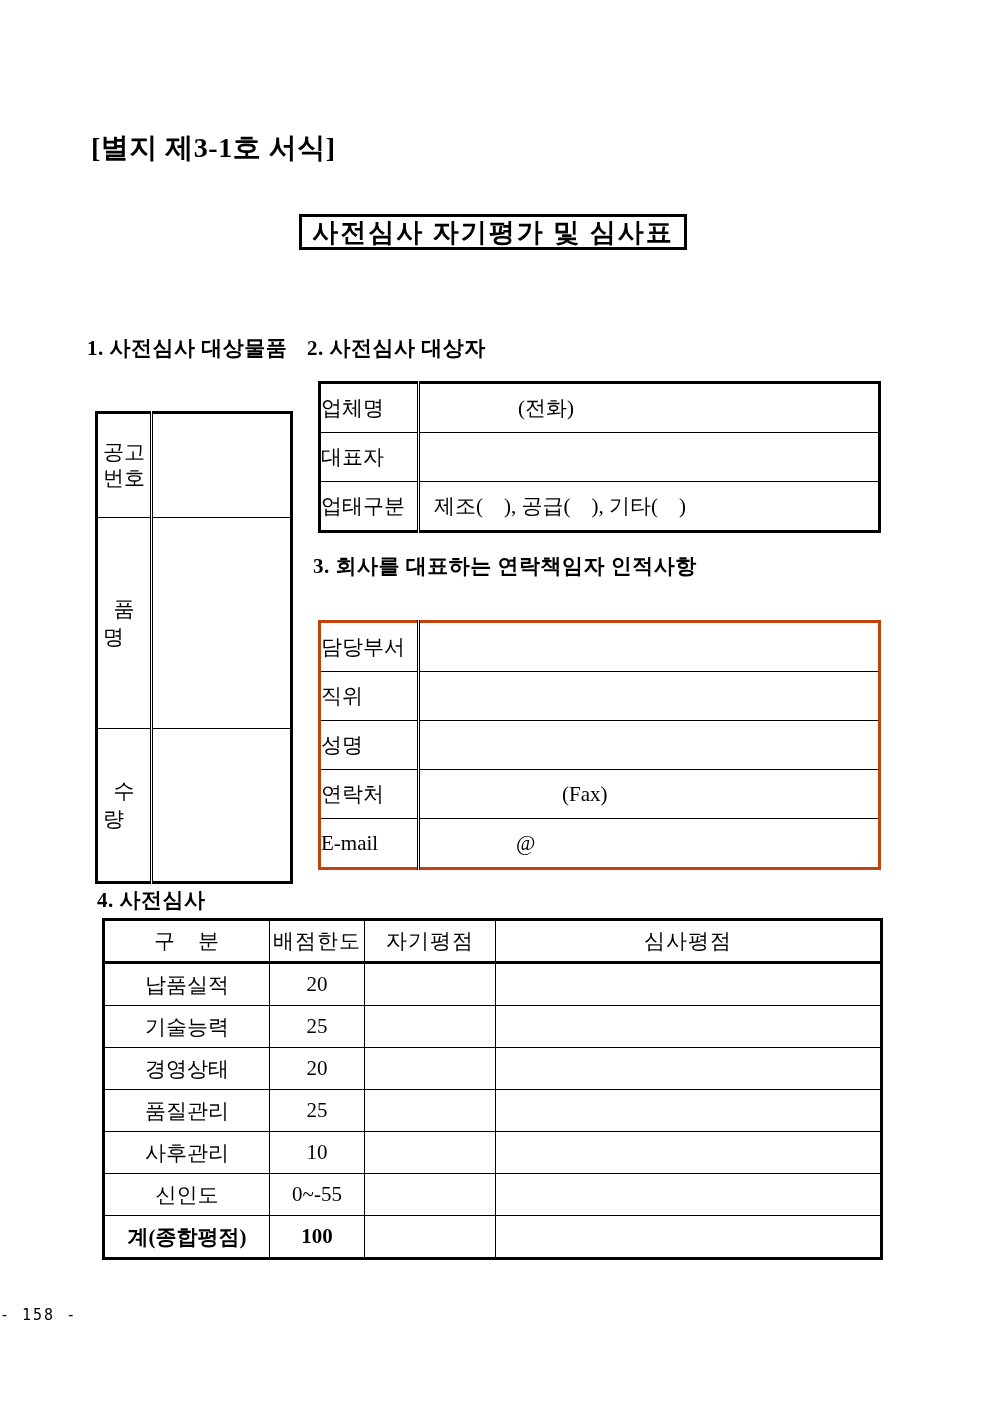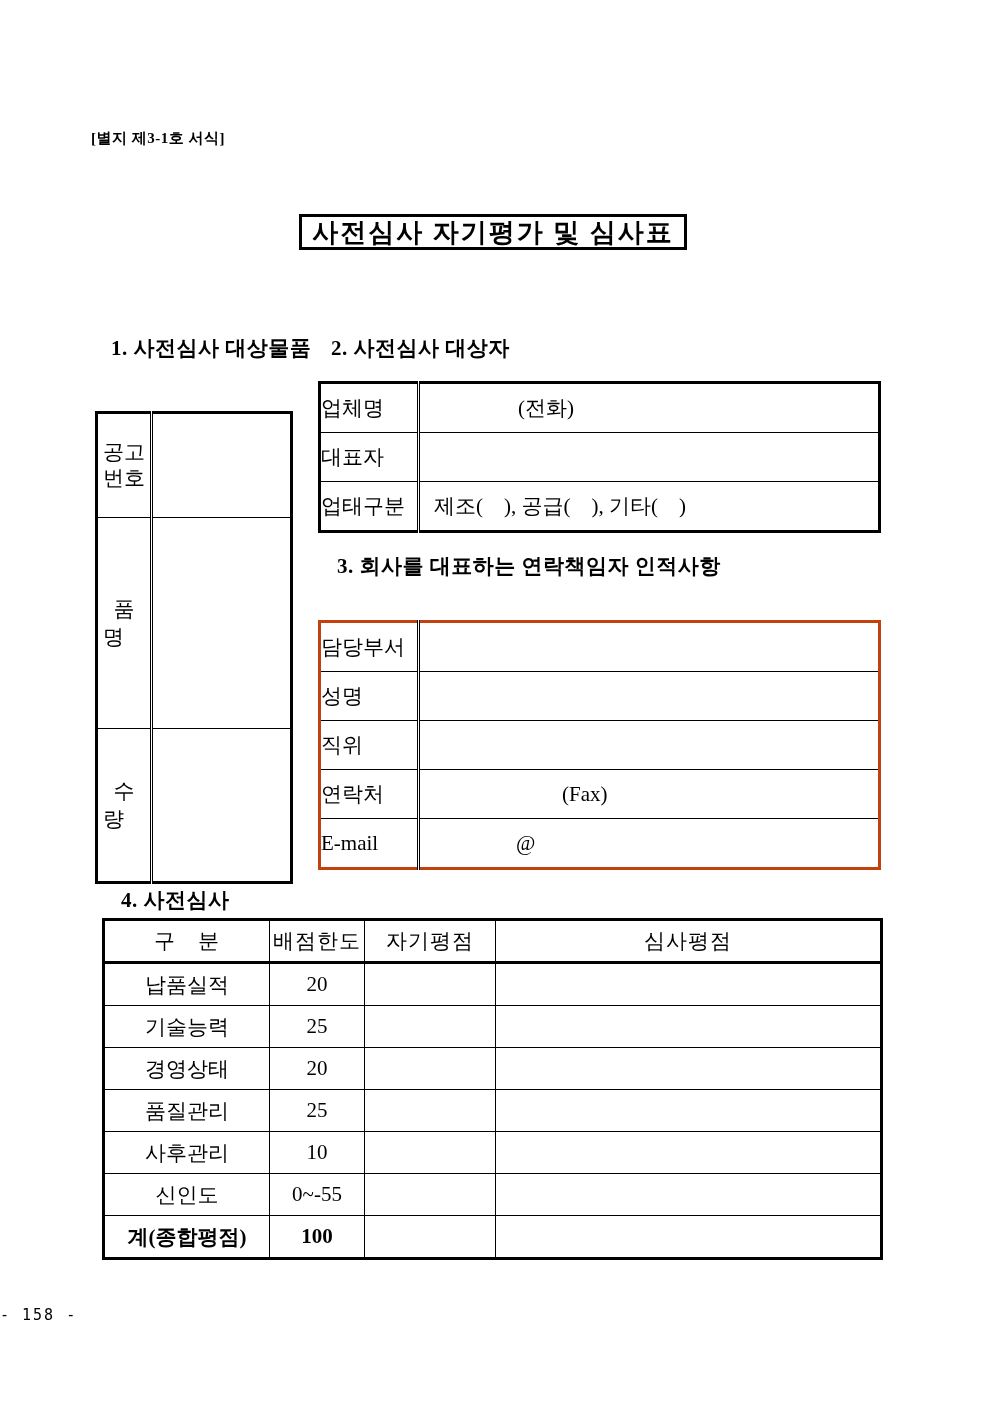--- a/index.html
+++ b/index.html
@@ -3,32 +3,31 @@
 <meta charset="utf-8">
 <style>
   html,body { margin:0; padding:0; background:#e8e8e8; }
   .page {
     position:relative; width:992px; height:1403px; margin:0 auto;
     background:#ffffff; color:#000;
     font-family:"Liberation Serif","DejaVu Serif",serif;
   }
   .form-tag {
     position:absolute; left:91px; top:129px;
-    font-size:15px; font-weight:bold; letter-spacing:0.5px;
+    font-size:28px; font-weight:bold; letter-spacing:0.5px;
   }
   .title-box {
     position:absolute; left:299px; top:214px; width:388px; height:36px;
     border:3px solid #000; box-sizing:border-box;
     display:flex; align-items:center; justify-content:center;
     font-size:26px; font-weight:bold; letter-spacing:2px;
   }
   .sec-heading {
     position:absolute; font-size:21px; font-weight:bold; letter-spacing:0.5px;
     white-space:nowrap;
-    margin-left:24px;
   }
   #h1 { left:87px;  top:334px; }
   #h2 { left:307px; top:334px; }
   #h3 { left:313px; top:552px; }
   #h4 { left:97px;  top:886px; }
 
   table { position:absolute; border-collapse:collapse; table-layout:fixed; background:#fff; }
   td, th {
     border:1px solid #000; font-size:21px; font-weight:normal;
     vertical-align:middle; padding:0; overflow:hidden;
@@ -131,25 +130,25 @@
     <colgroup>
         <col style="width:99px">
         <col style="width:461px">
       </colgroup>
     <tbody>
         <tr>
       <td class="lbl">담당부서</td>
       <td class="val"></td>
     </tr>
     <tr>
+      <td class="lbl">직위</td>
+      <td class="val"></td>
+    </tr>
+    <tr>
       <td class="lbl">성명</td>
-      <td class="val"></td>
-    </tr>
-    <tr>
-      <td class="lbl">직위</td>
       <td class="val"></td>
     </tr>
     <tr>
       <td class="lbl">연락처</td>
       <td class="val pad-fax">(Fax)</td>
     </tr>
     <tr>
       <td class="lbl">E-mail</td>
       <td class="val pad-at">@</td>
     </tr>

